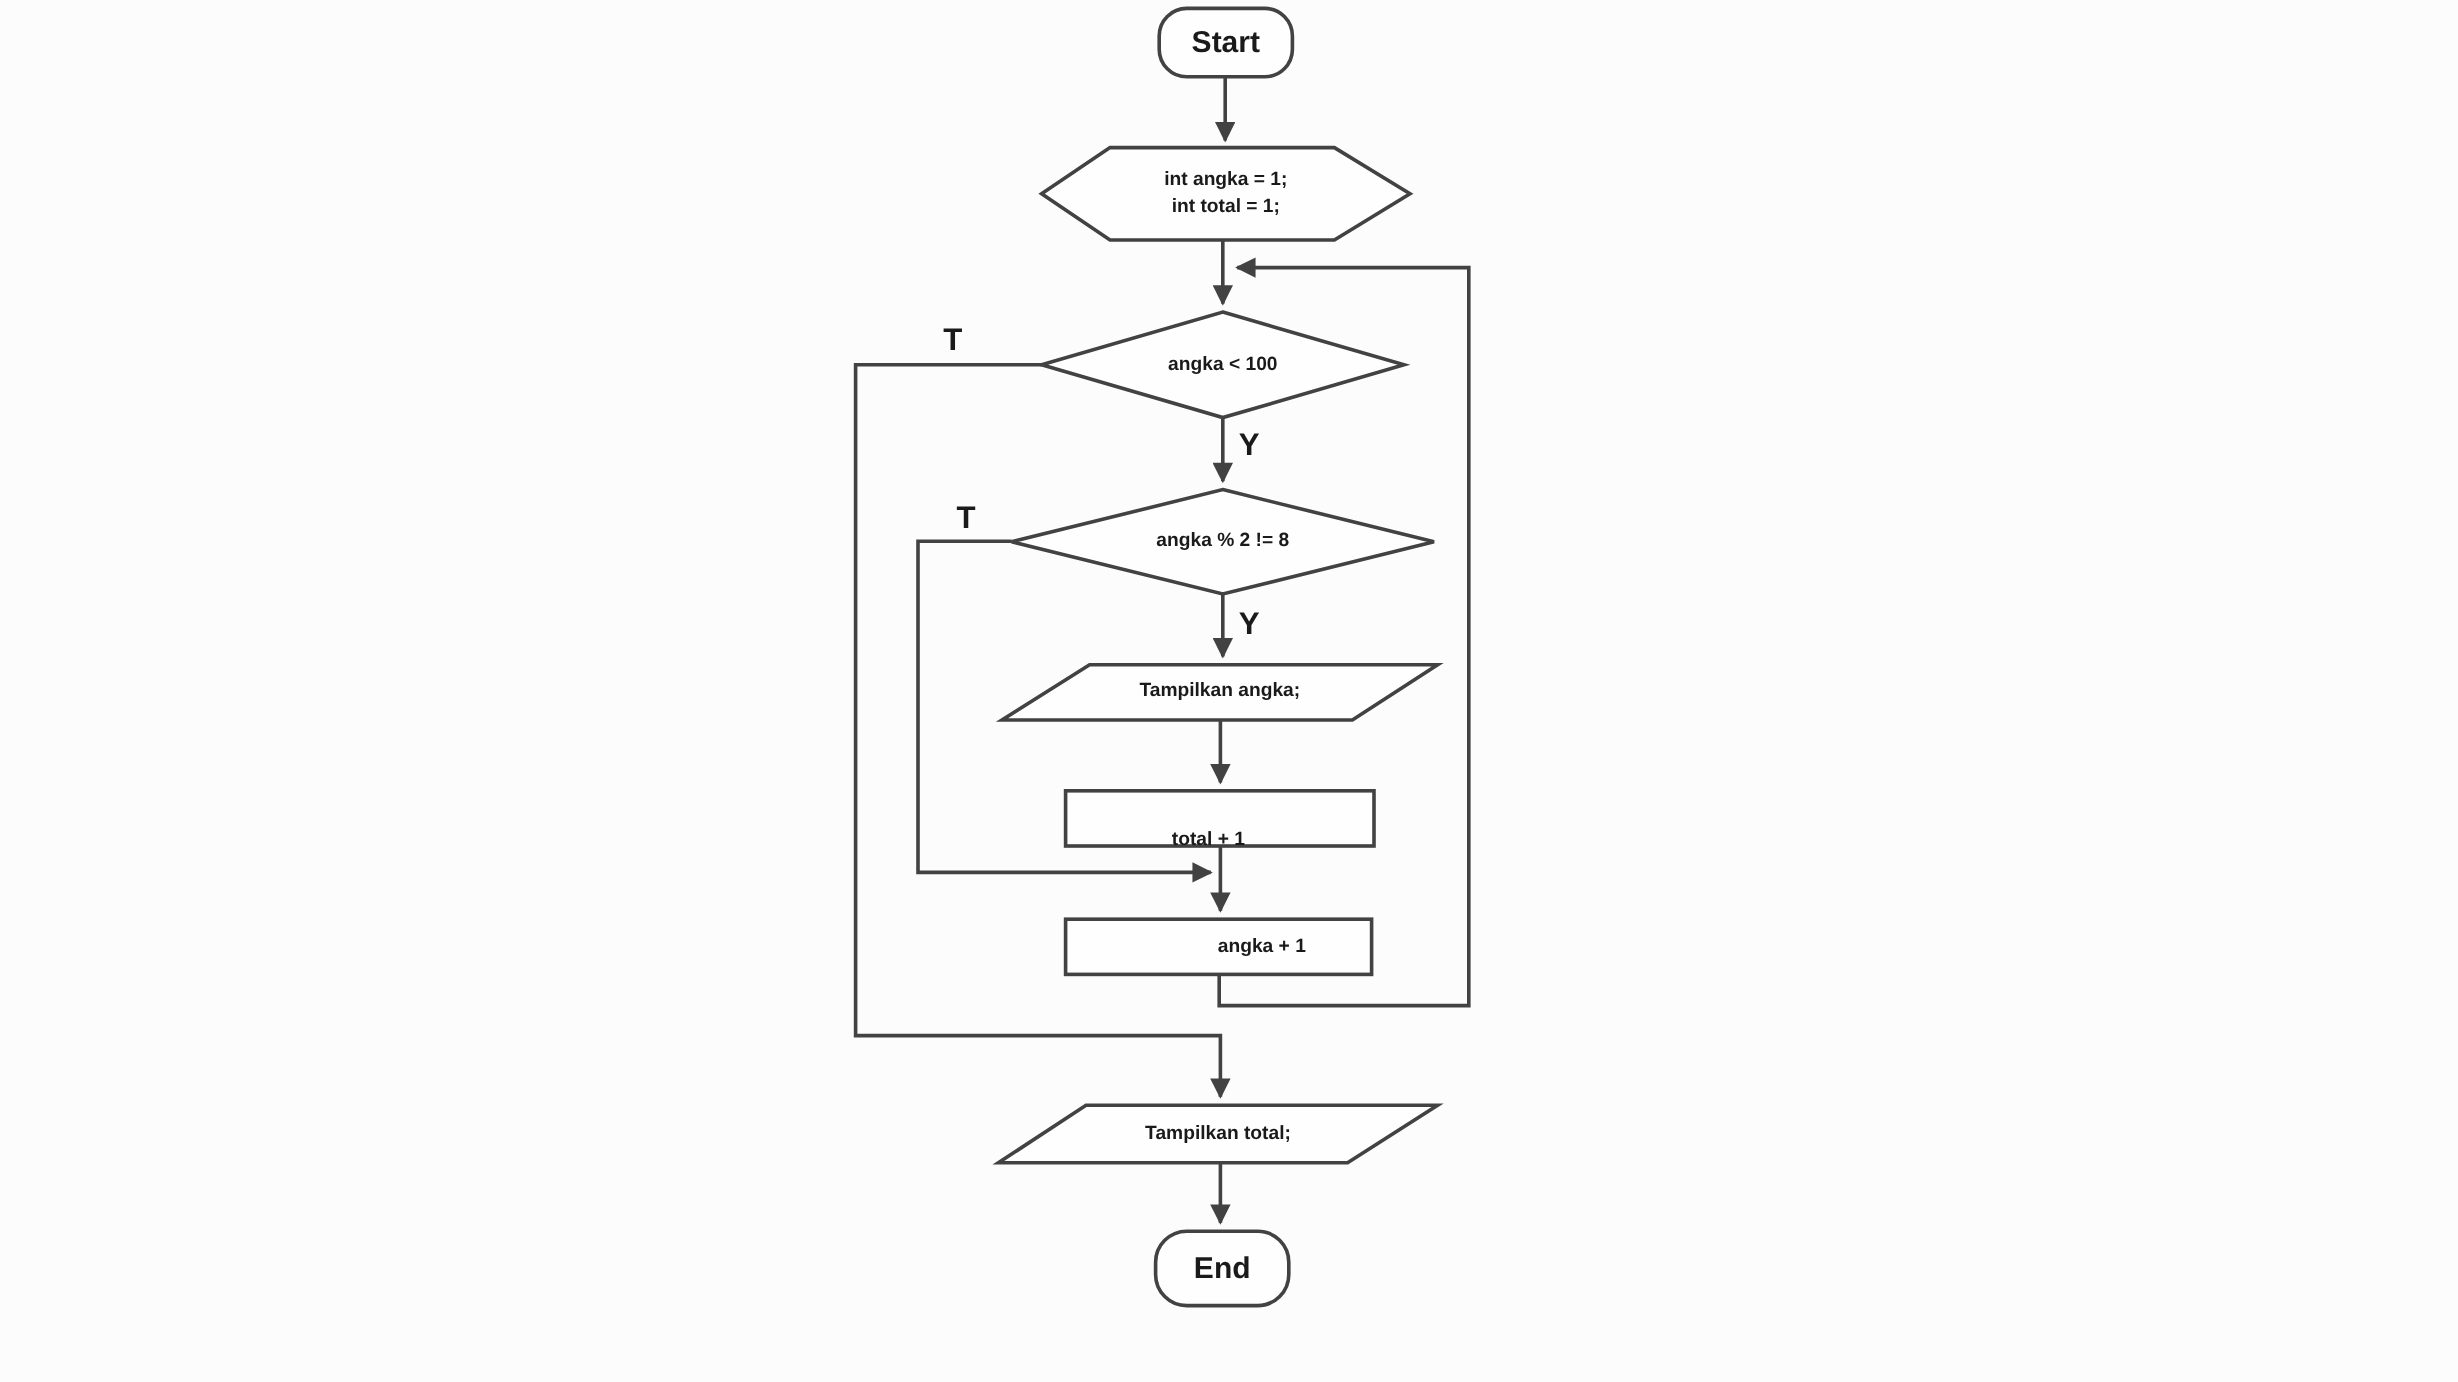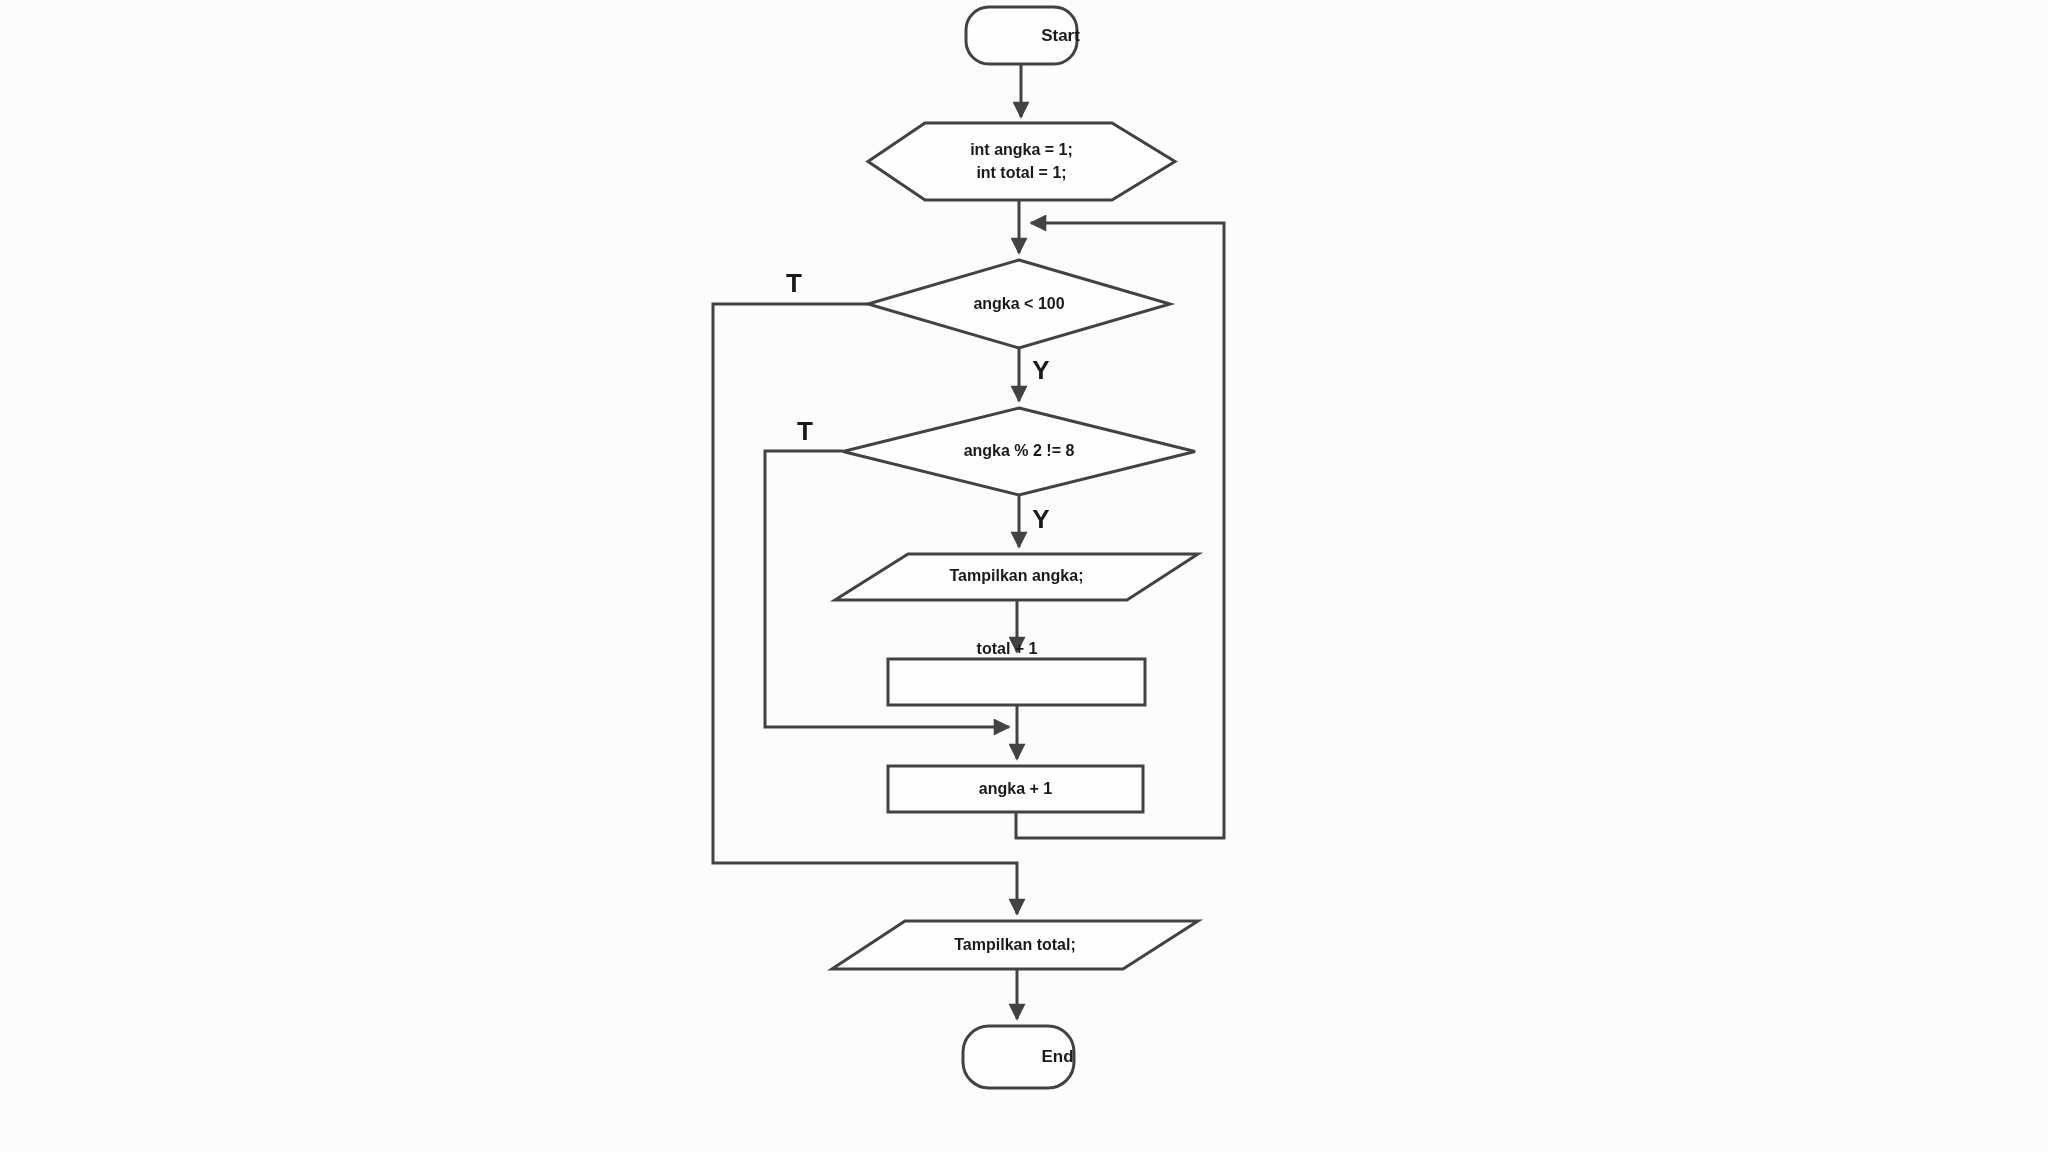--- a/index.html
+++ b/index.html
@@ -42,22 +42,21 @@
     justify-content: center;
     text-align: center;
     font-weight: bold;
     color: var(--text, #1a1a1a);
     font-size: 16px;
     line-height: 1.4;
     pointer-events: none;
     white-space: nowrap;
   }
   .terminator-label {
-    font-size: 17px;
-    margin-left: 39px;
+    font-size: 25px;
   }
   .edge-label {
     position: absolute;
     display: flex;
     align-items: center;
     justify-content: center;
     width: 30px;
     height: 30px;
     font-weight: bold;
     color: var(--text, #1a1a1a);
@@ -109,23 +108,23 @@
     <div>int angka = 1;</div>
     <div>int total = 1;</div>
   </div>
 
   <div class="node-label" style="left:868px;top:260px;width:302px;height:88px;text-align:center;">angka &lt; 100</div>
 
   <div class="node-label" style="left:843px;top:408px;width:352px;height:87px;">angka % 2 != 8</div>
 
   <div class="node-label" style="left:835px;top:553px;width:363px;height:47px;">Tampilkan angka;</div>
 
-  <div class="node-label" style="left:888px;top:626px;width:238px;height:46px;">total + 1</div>
+  <div class="node-label" style="left:888px;top:677px;width:238px;height:46px;">total + 1</div>
 
-  <div class="node-label" style="left:888px;top:766px;width:255px;height:46px;">angka + 1</div>
+  <div class="node-label" style="left:888px;top:766px;width:255px;height:46px;padding-left:36px;">angka + 1</div>
 
   <div class="node-label" style="left:832px;top:921px;width:366px;height:48px;">Tampilkan total;</div>
 
   <div class="node-label terminator-label" style="left:963px;top:1026px;width:111px;height:62px;">End</div>
 
   <div class="edge-label" style="left:779px;top:268px;">T</div>
 
   <div class="edge-label" style="left:1026px;top:355px;">Y</div>
 
   <div class="edge-label" style="left:790px;top:416px;">T</div>

